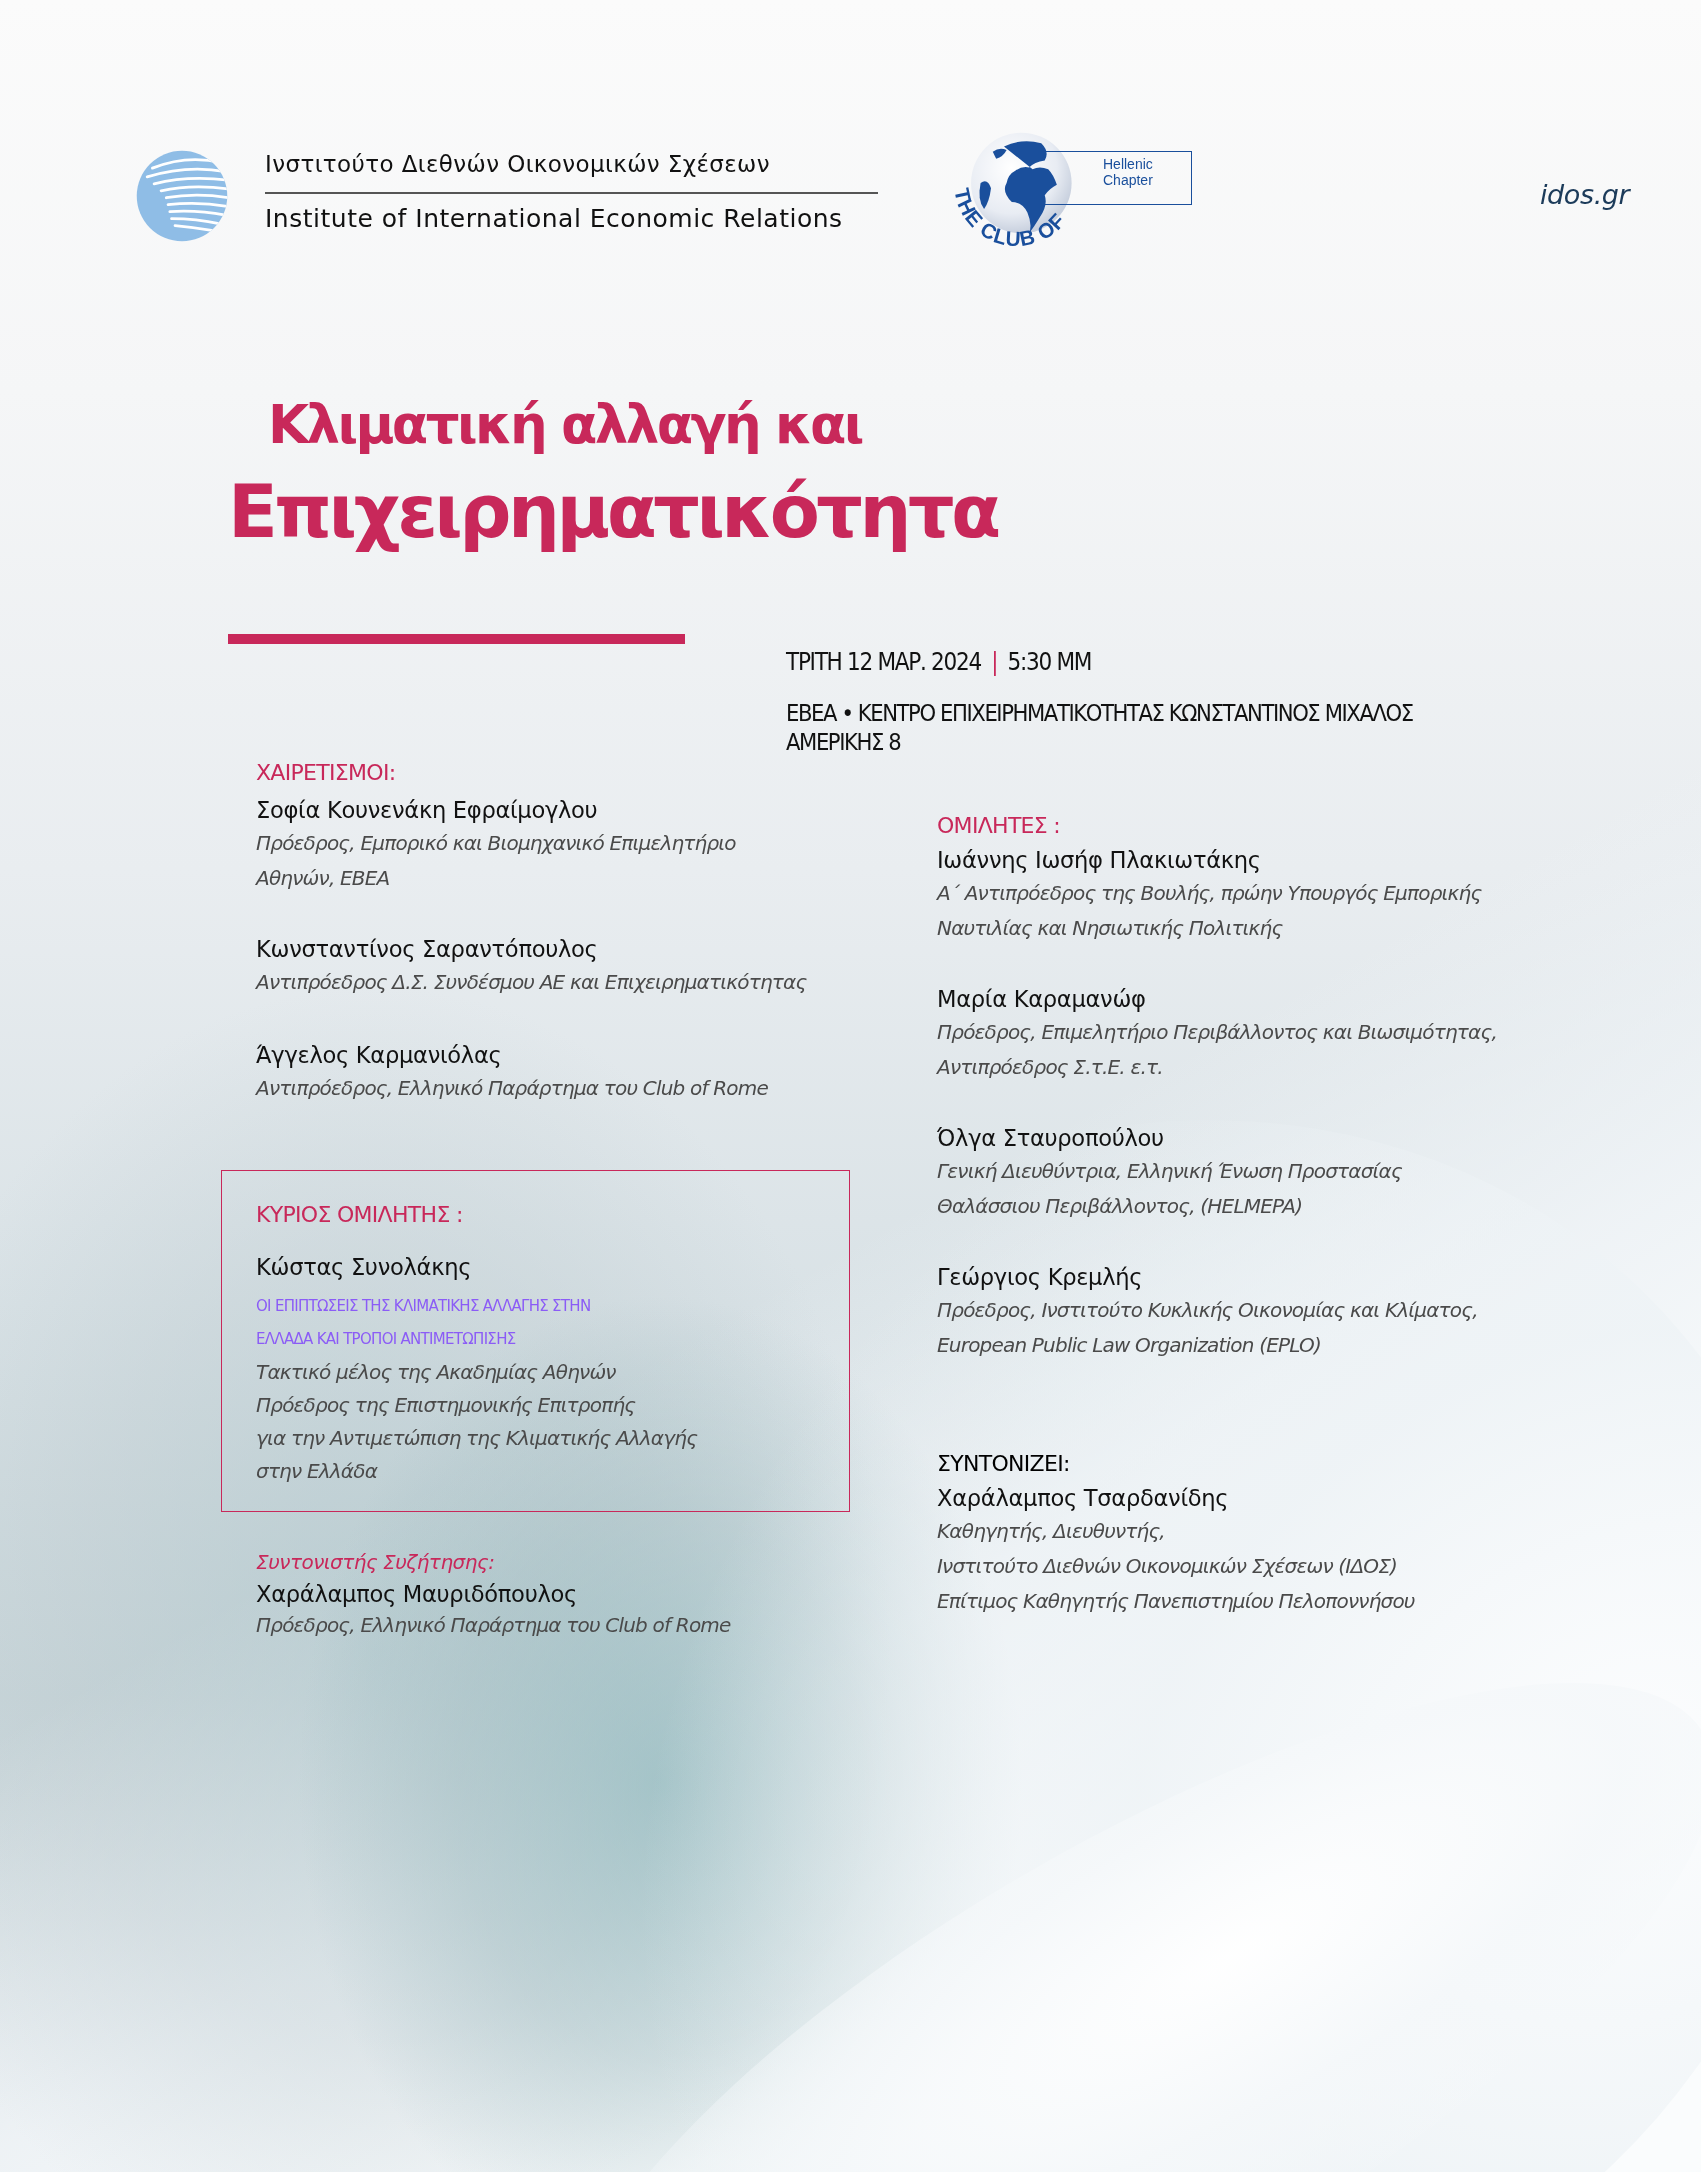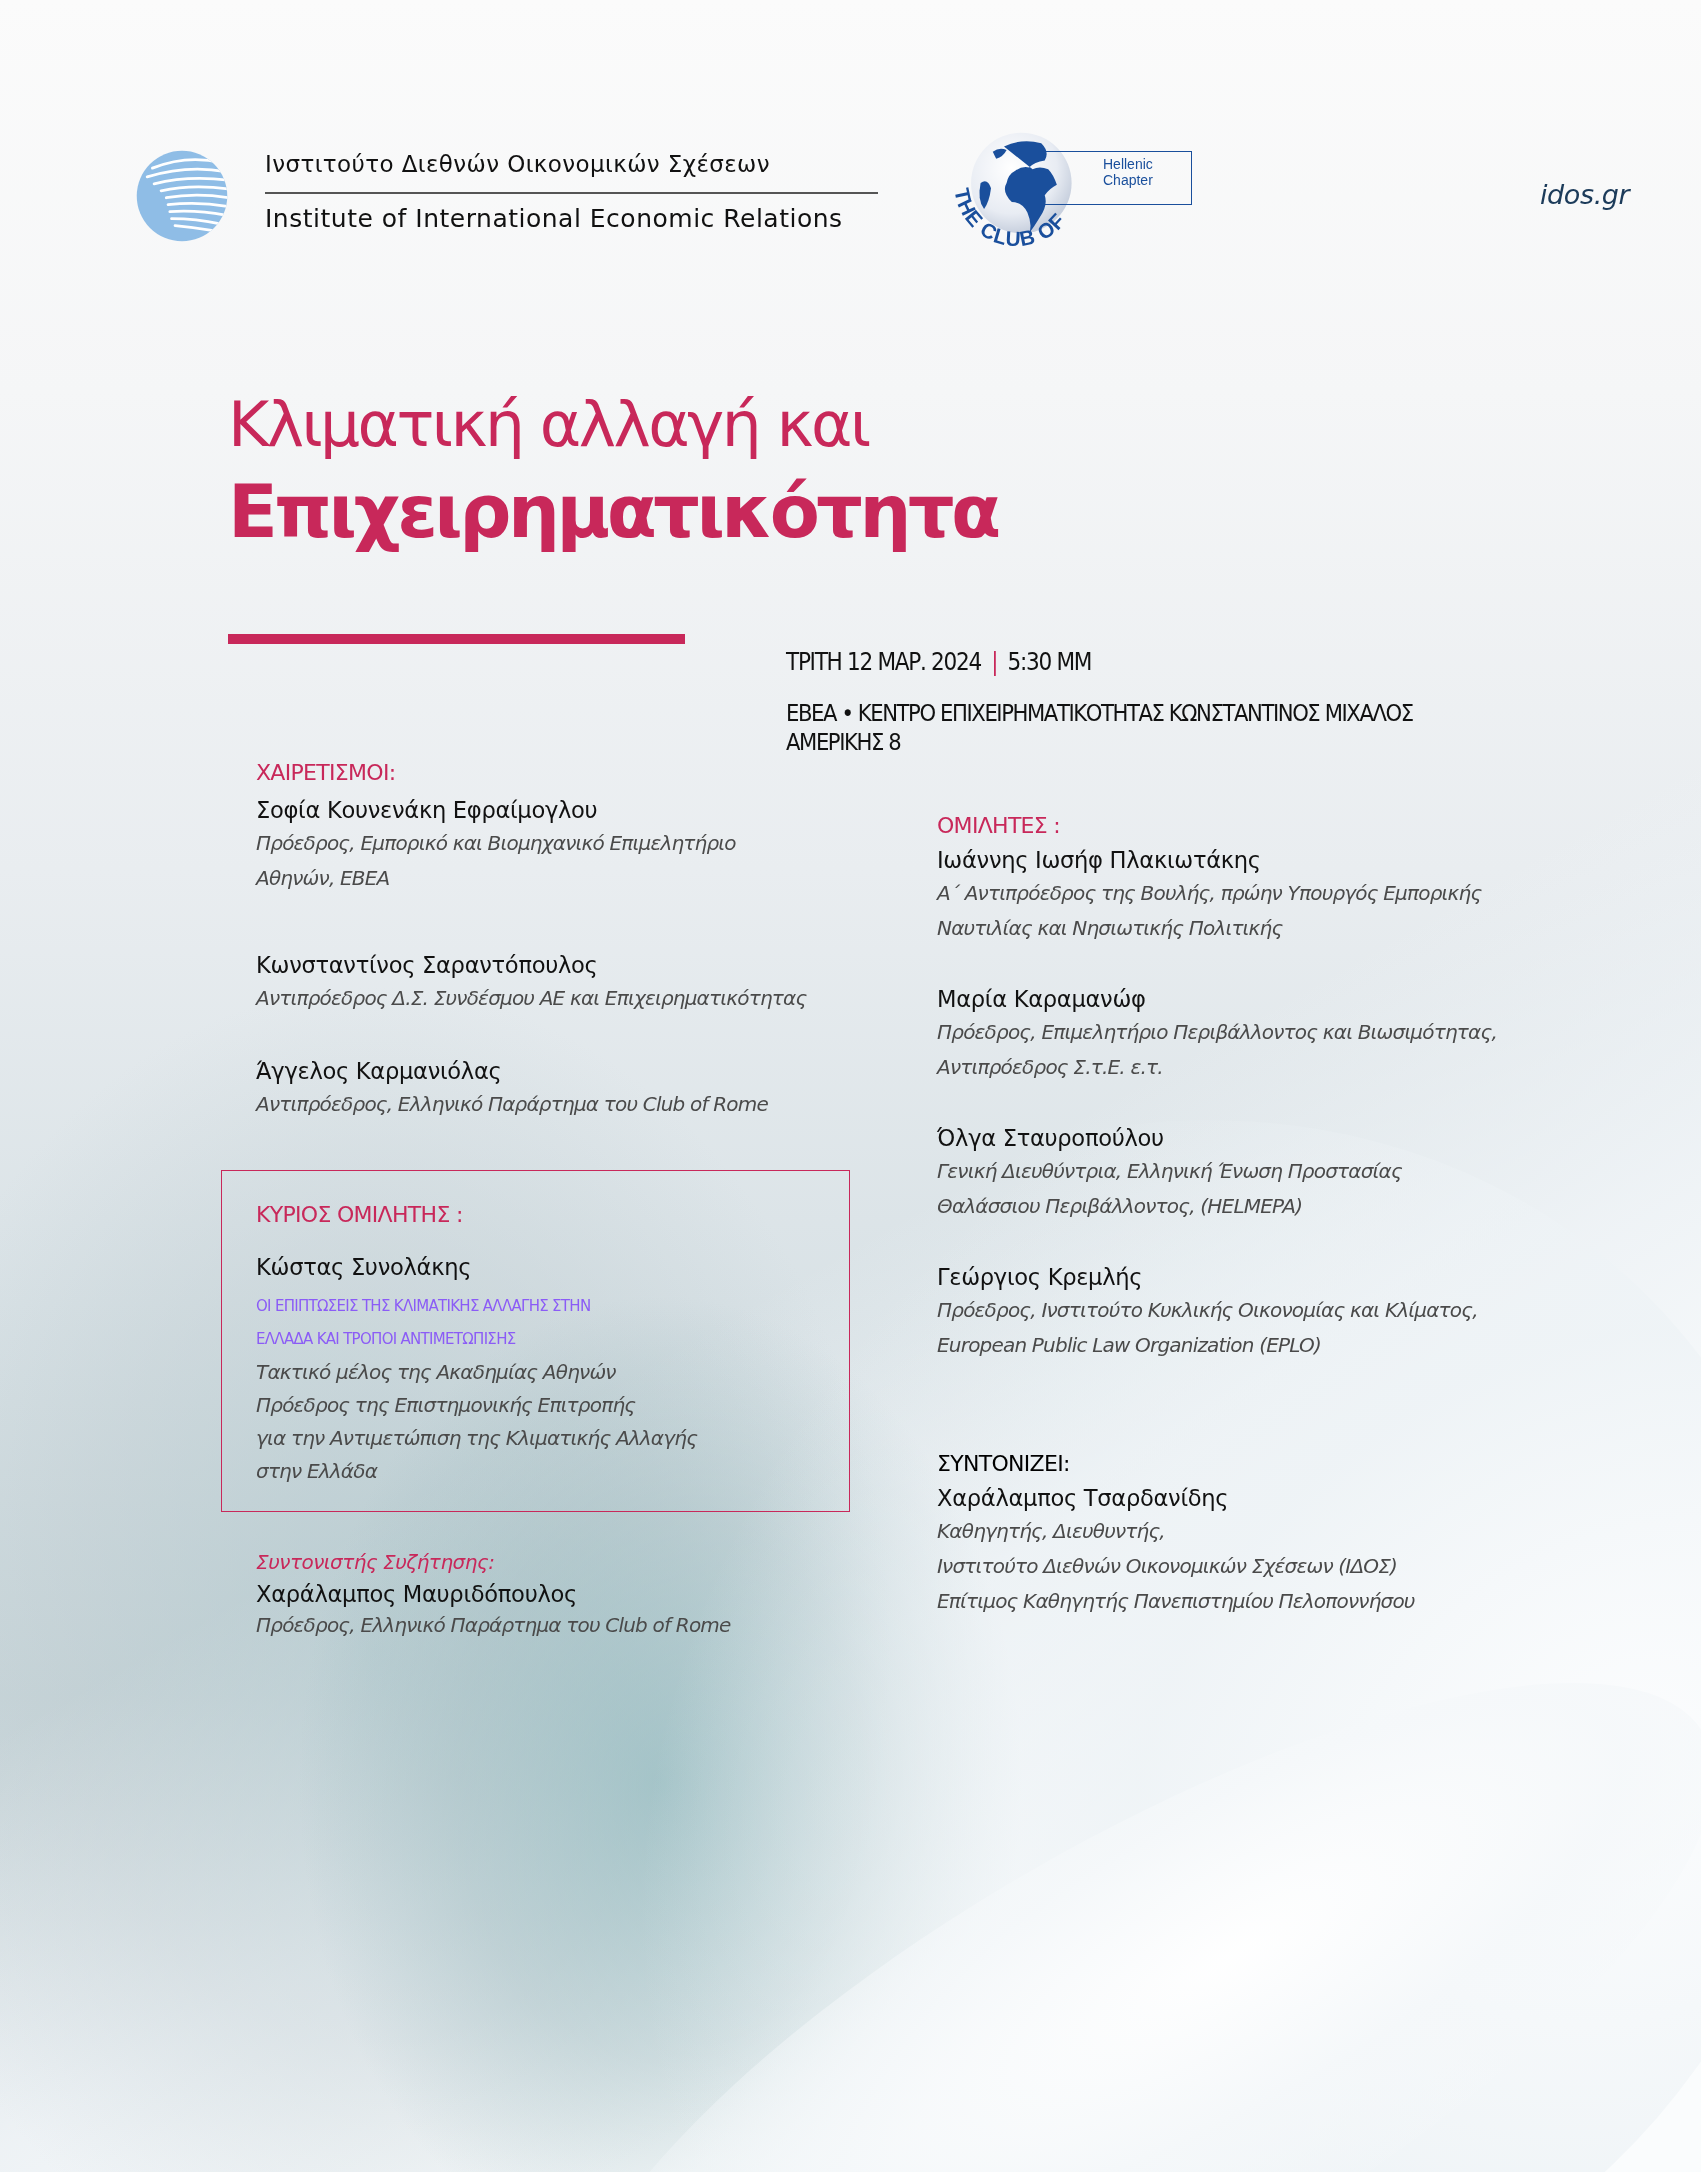--- a/index.html
+++ b/index.html
@@ -60,21 +60,21 @@
     text-decoration: none; letter-spacing: -0.4px; font-style: italic;
   }
 
   
   .title {
     position: absolute; left: 228px; top: 381px;
     color: #c8285a;
     font-family: "DejaVu Sans", sans-serif;
     letter-spacing: -2.6px;
   }
-  .title .l1 { font-size: 63px; line-height: 87px; font-weight: normal; }
+  .title .l1 { font-size: 53px; line-height: 87px; font-weight: bold; margin-left: 40px; }
   .title .l2 { font-size: 73px; line-height: 87px; font-weight: bold; letter-spacing: -3.5px; }
   .accent-bar { position: absolute; left: 228px; top: 634px; width: 457px; height: 9.6px; background: #c8285a; }
 
   .event-meta { position: absolute; left: 786px; top: 648px; color: #111; font-family: "DejaVu Sans Condensed", "DejaVu Sans", sans-serif; }
   .event-date { font-size: 24px; line-height: 29.5px; letter-spacing: -1.3px; }
   .event-date .sep { color: #c8285a; margin: 0 10.4px; }
   .event-venue { font-size: 23.5px; line-height: 29.5px; letter-spacing: -1.4px; margin-top: 21px; }
 
   
   .section { position: absolute; }
@@ -178,21 +178,21 @@
     </div>
   </div>
 
   <div class="section" style="left:256px; top:762px; width:626px;">
     <div class="sec-label">ΧΑΙΡΕΤΙΣΜΟΙ:</div>
     <div class="person">
       <div class="p-name">Σοφία Κουνενάκη Εφραίμογλου</div>
       <div class="p-role">Πρόεδρος, Εμπορικό και Βιομηχανικό Επιμελητήριο</div>
       <div class="p-role">Αθηνών, ΕΒΕΑ</div>
     </div>
-    <div class="person" style="margin-top:54px">
+    <div class="person" style="margin-top:38px">
       <div class="p-name">Κωνσταντίνος  Σαραντόπουλος</div>
       <div class="p-role">Αντιπρόεδρος Δ.Σ. Συνδέσμου ΑΕ και Επιχειρηματικότητας</div>
     </div>
     <div class="person" style="margin-top:40px">
       <div class="p-name">Άγγελος Καρμανιόλας</div>
       <div class="p-role">Αντιπρόεδρος, Ελληνικό Παράρτημα του Club of Rome</div>
     </div>
   </div>
 
   <div class="keynote-box"></div>

